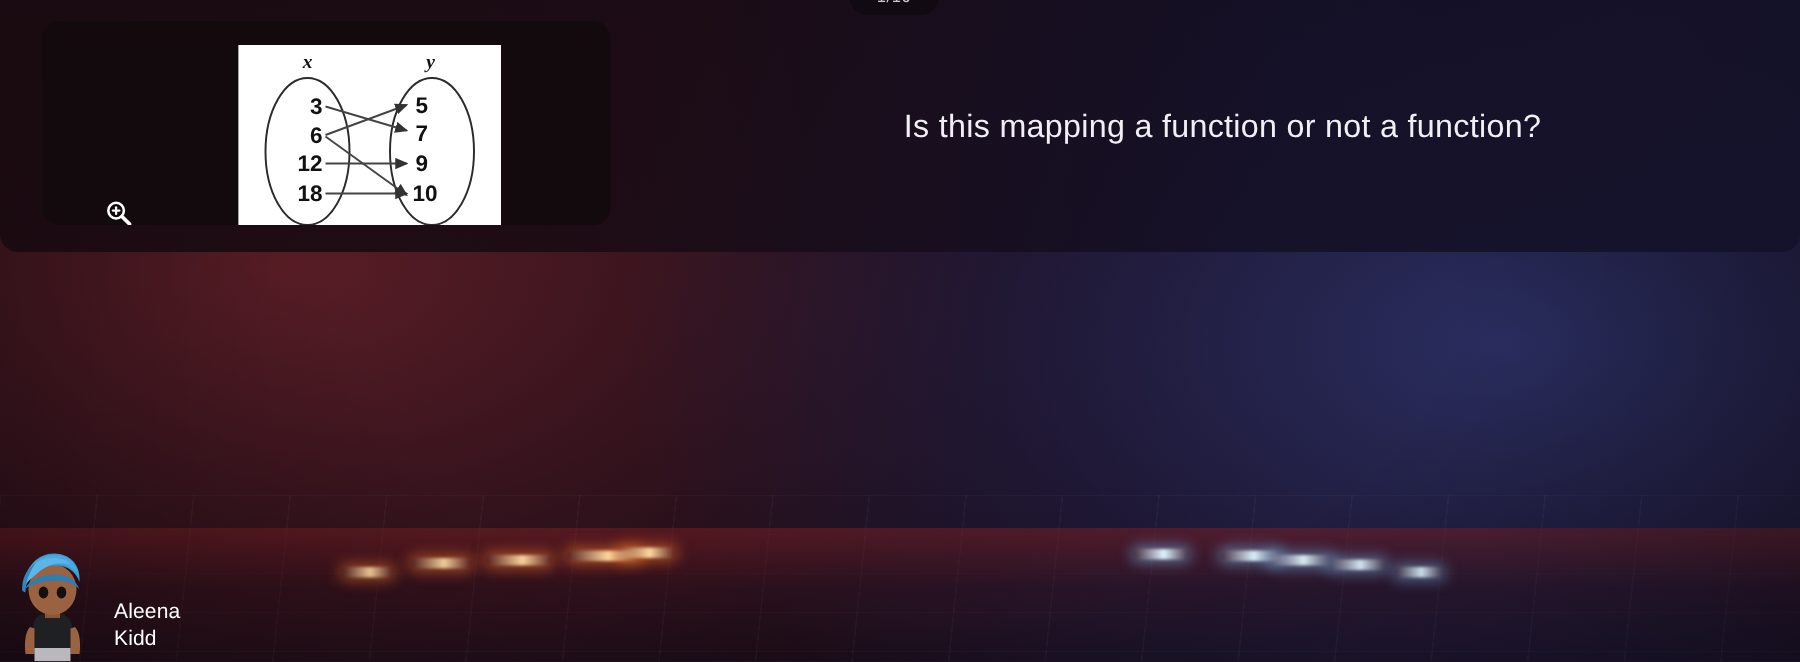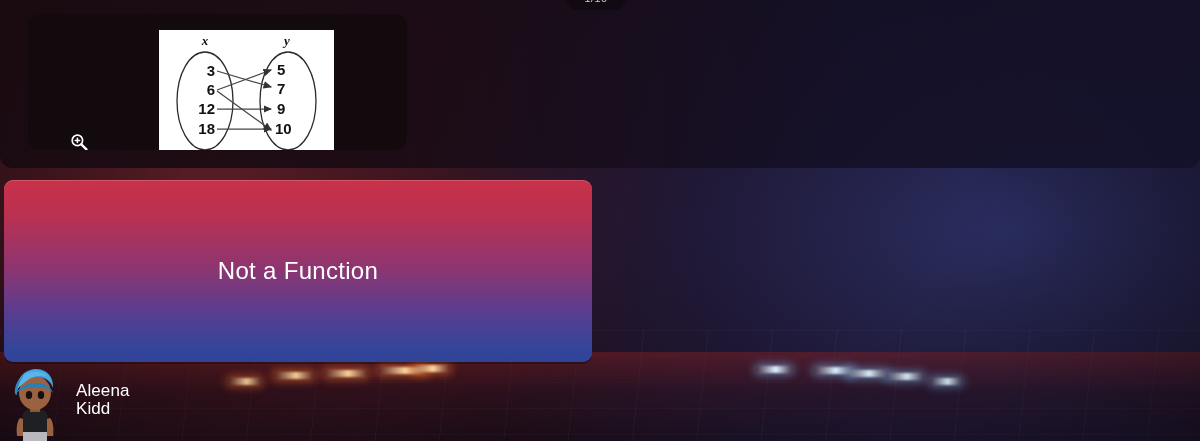--- a/index.html
+++ b/index.html
@@ -106,22 +106,22 @@
   .answer.right { left:602px; width:594px; }
 
   
   .player {
     position:absolute; left:6px; top:366px;
     display:flex; align-items:flex-start; gap:12px;
   }
   .avatar { width:58px; height:75px; position:relative; }
   .avatar svg { display:block; }
   .player-name {
-    color:#ffffff; font-size:17px; line-height:18px;
-    margin-top:16px; white-space:pre-line; letter-spacing:.1px;
+    color:#ffffff; font-size:14px; line-height:18px;
+    margin-top:32px; white-space:pre-line; letter-spacing:.1px;
   }
 </style>
 </head>
 <body>
 
 <div id="stage">
 
   <div class="bg-base"></div>
   <div class="bg-blue"></div>
   <div class="bg-grid"></div>
@@ -190,24 +190,24 @@
       <div class="zoom-btn">
         <svg width="20" height="20" viewBox="0 0 20 20" fill="none">
           <circle cx="8.4" cy="8.4" r="5.2" stroke="#ffffff" stroke-width="1.7"></circle>
           <line x1="12.3" y1="12.3" x2="17.4" y2="17.4" stroke="#ffffff" stroke-width="2.4" stroke-linecap="round"></line>
           <line x1="6.2" y1="8.4" x2="10.6" y2="8.4" stroke="#ffffff" stroke-width="1.5" stroke-linecap="round"></line>
           <line x1="8.4" y1="6.2" x2="8.4" y2="10.6" stroke="#ffffff" stroke-width="1.5" stroke-linecap="round"></line>
         </svg>
       </div>
     </div>
 
+    <div class="qtext">Is this mapping a function or not a function?</div>
   </div>
 
   <div class="answers">
-    <div class="answer left">Not a Function</div>
   </div>
 
   <div class="player">
     <div class="avatar">
       <svg width="58" height="75" viewBox="0 0 58 75">
 
         <path d="M16 52 C16 45 23 42 29 42 C35 42 42 45 42 52 L42 70 L16 70 Z" fill="#1f2024"></path>
 
         <path d="M14 52 C11 55 10 62 11 70 L17 70 L17 53 Z" fill="#9a6240"></path>
         <path d="M44 52 C47 55 48 62 47 70 L41 70 L41 53 Z" fill="#9a6240"></path>

